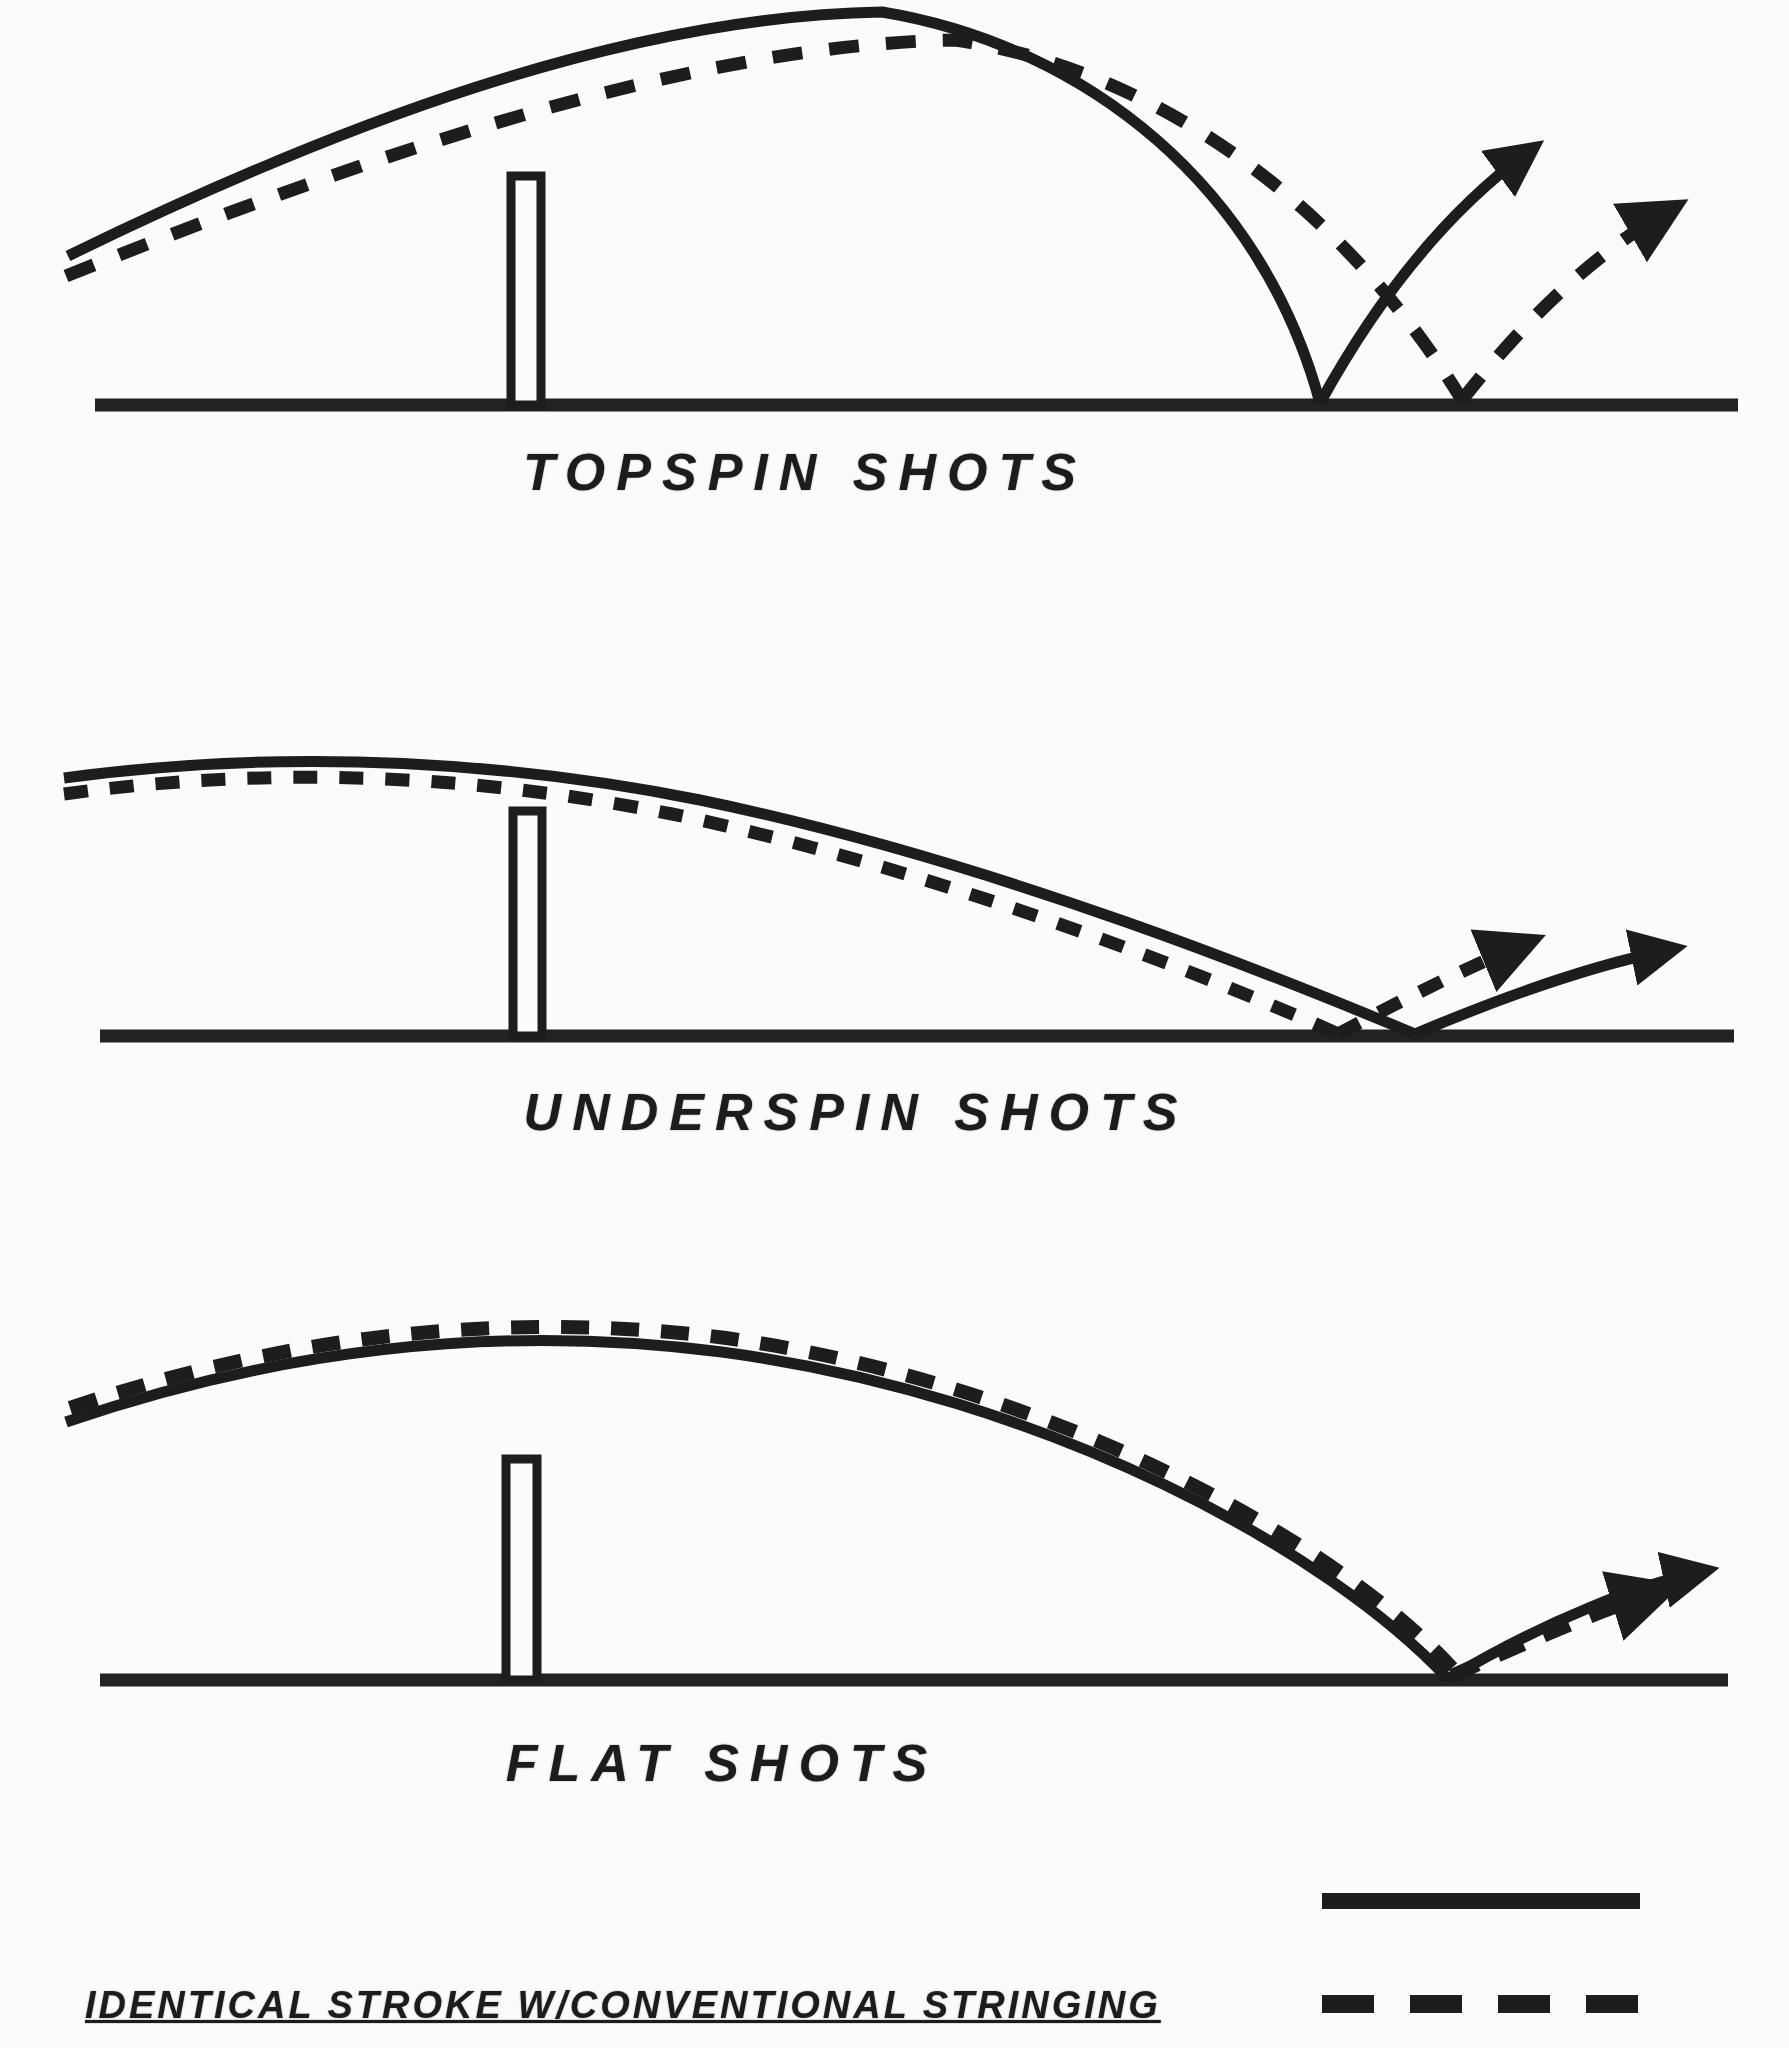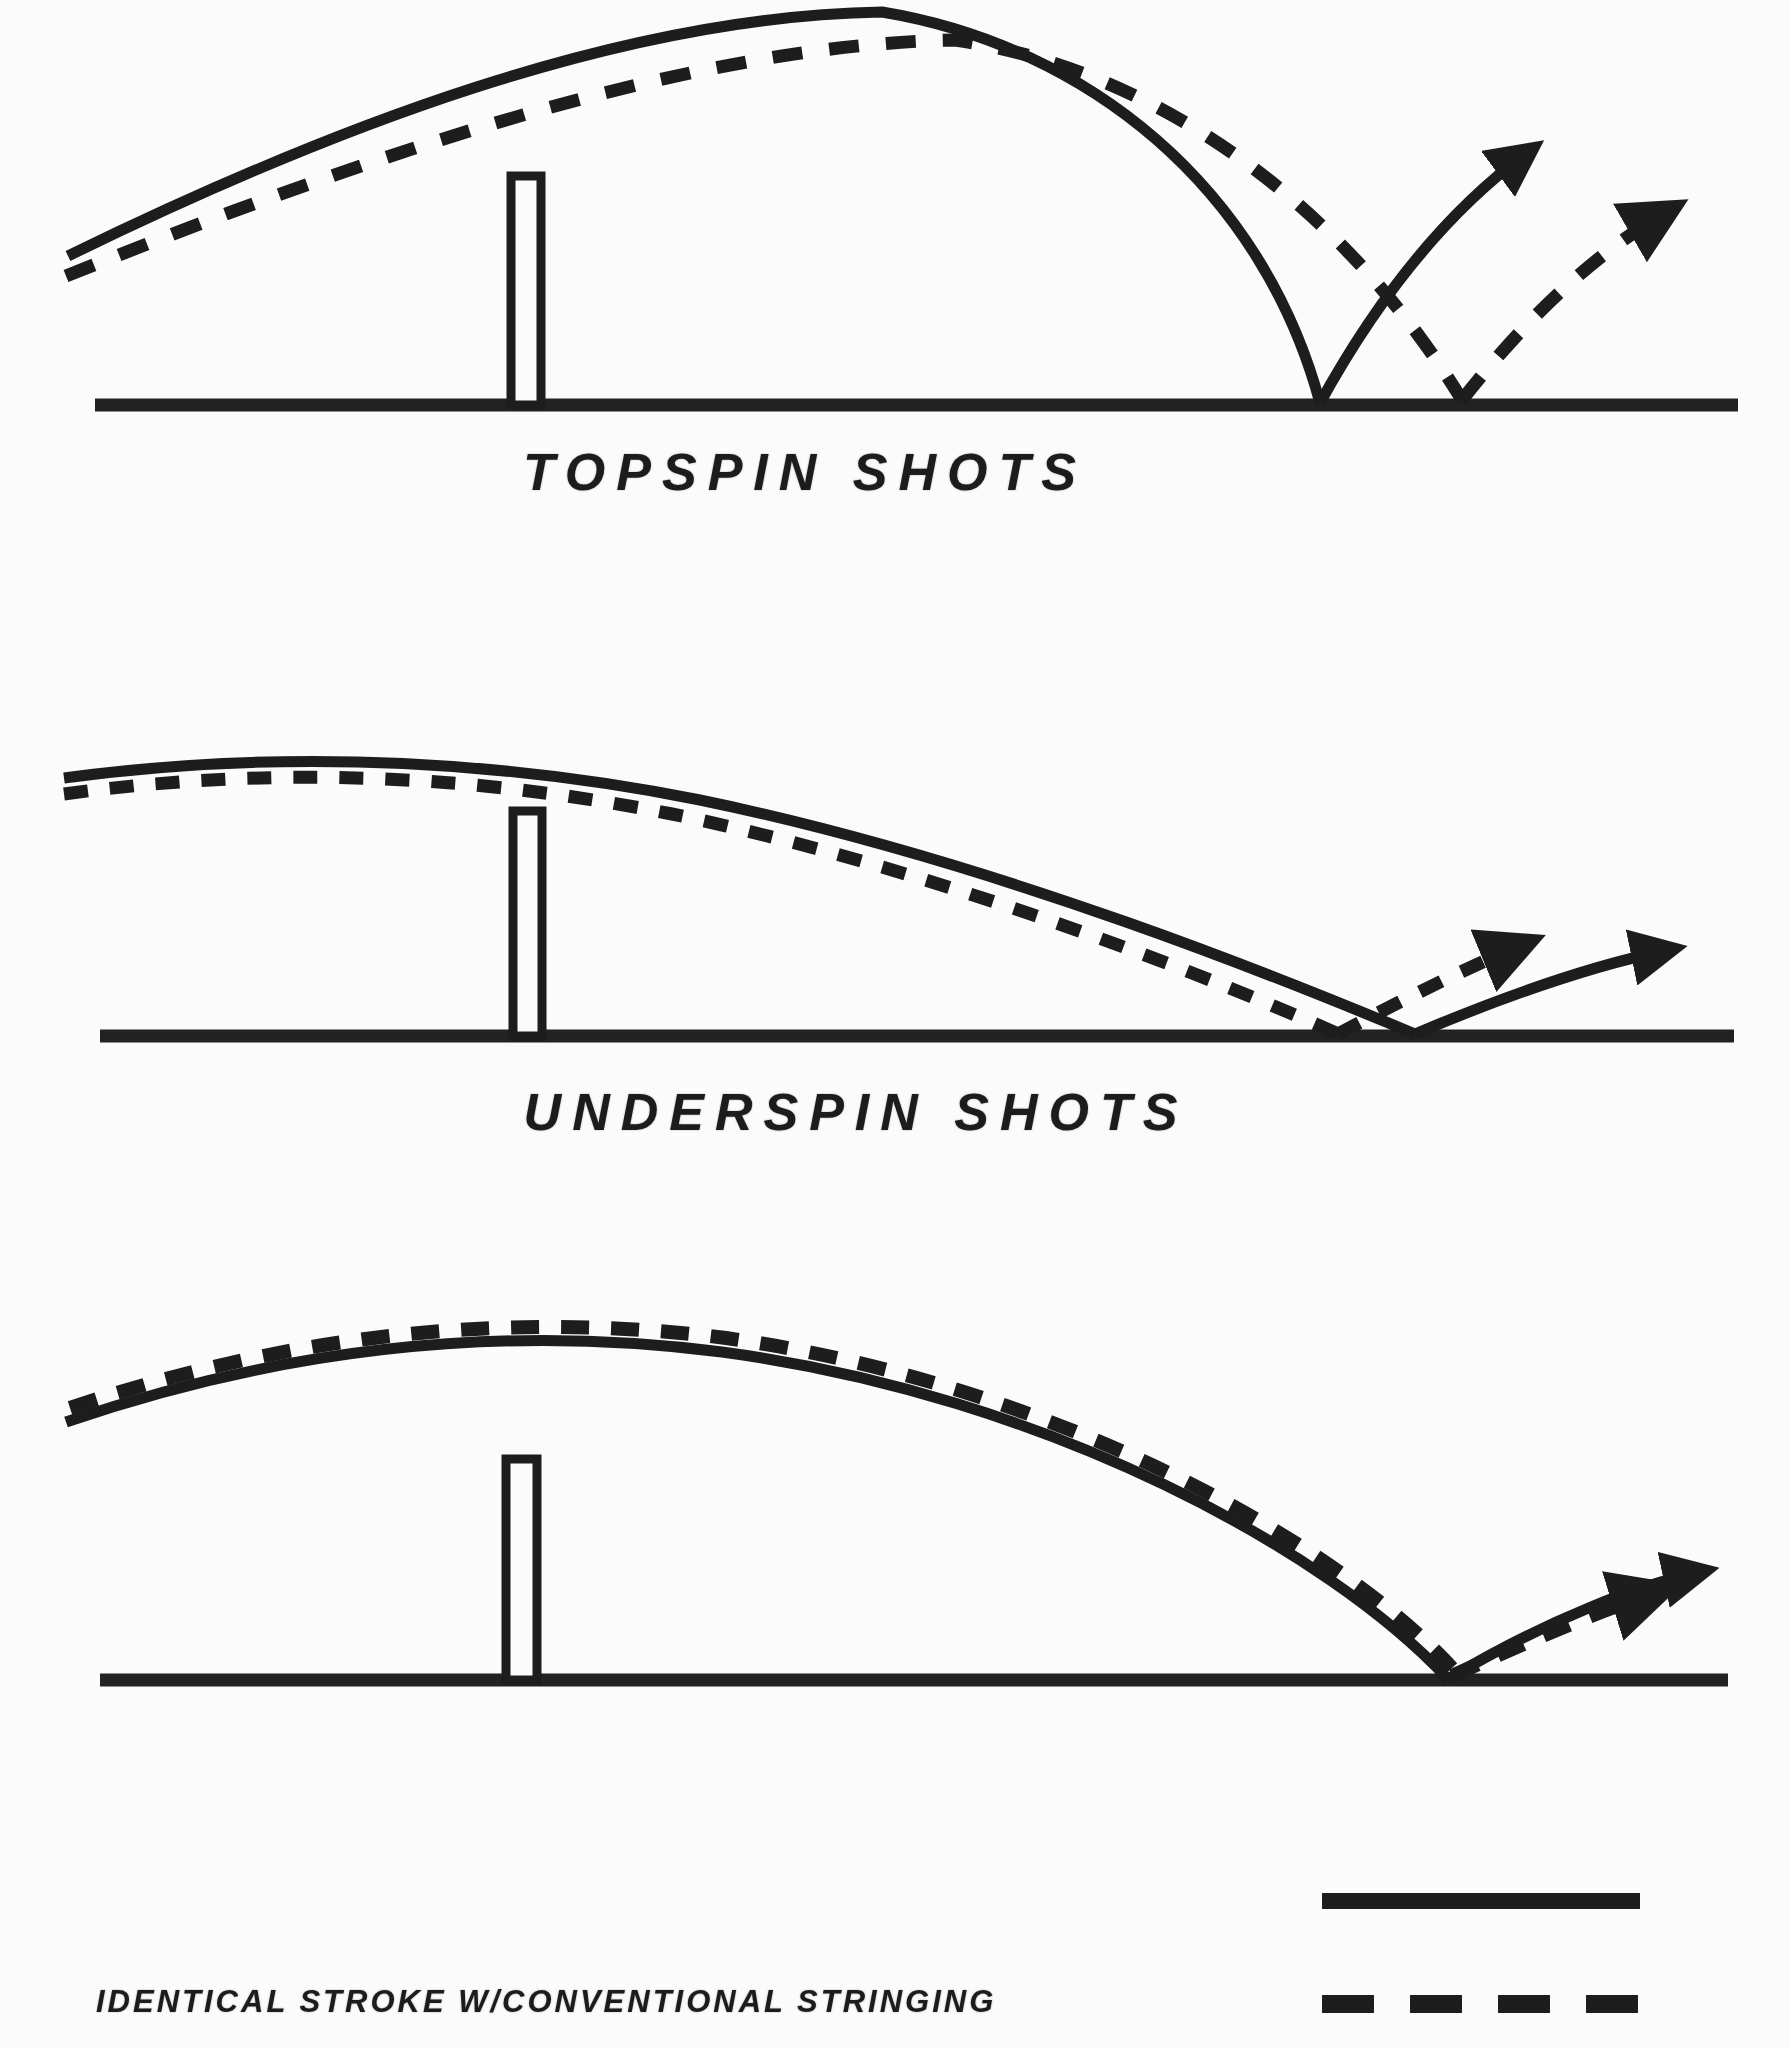--- a/index.html
+++ b/index.html
@@ -25,21 +25,21 @@
   }
   .legend-label{
     position:absolute;
     font-weight:bold;
     font-style:italic;
     color:#1c1c1c;
     white-space:nowrap;
     text-shadow:0 0 2px rgba(20,20,20,0.35);
   }
   .legend-label.row1{left:85px;top:1868px;font-size:46px;letter-spacing:4px;}
-  .legend-label.row2{left:96px;top:1984px;font-size:31px;letter-spacing:3px;}
+  .legend-label.row2{left:85px;top:1984px;font-size:38px;letter-spacing:3px;text-decoration:underline;}
 </style>
 </head>
 <body>
 
 <div class="canvas">
 
   <svg class="diagram-svg" width="1789" height="2048" viewBox="0 0 1789 2048">
     <defs>
       <marker id="arrow" viewBox="0 0 10 10" refX="6.5" refY="5" markerWidth="5.2" markerHeight="5.2" orient="auto-start-reverse">
         <path d="M0 0 L10 5 L0 10 z" fill="#1d1d1d"></path>
@@ -74,16 +74,17 @@
     </g>
 
     <g>
       <line x1="1322" y1="1901" x2="1640" y2="1901" stroke="#1d1d1d" stroke-width="16"></line>
       <line x1="1322" y1="2004" x2="1648" y2="2004" stroke="#1d1d1d" stroke-width="18" stroke-dasharray="52 36"></line>
     </g>
   </svg>
 
   <div class="panel-title" style="left:805px;top:472px;">TOPSPIN SHOTS</div>
   <div class="panel-title" style="left:856px;top:1112px;">UNDERSPIN SHOTS</div>
+  <div class="panel-title" style="left:722px;top:1763px;">FLAT SHOTS</div>
 
   <div class="legend-label row2">IDENTICAL STROKE W/CONVENTIONAL STRINGING</div>
 
 </div>
 
 </body></html>

